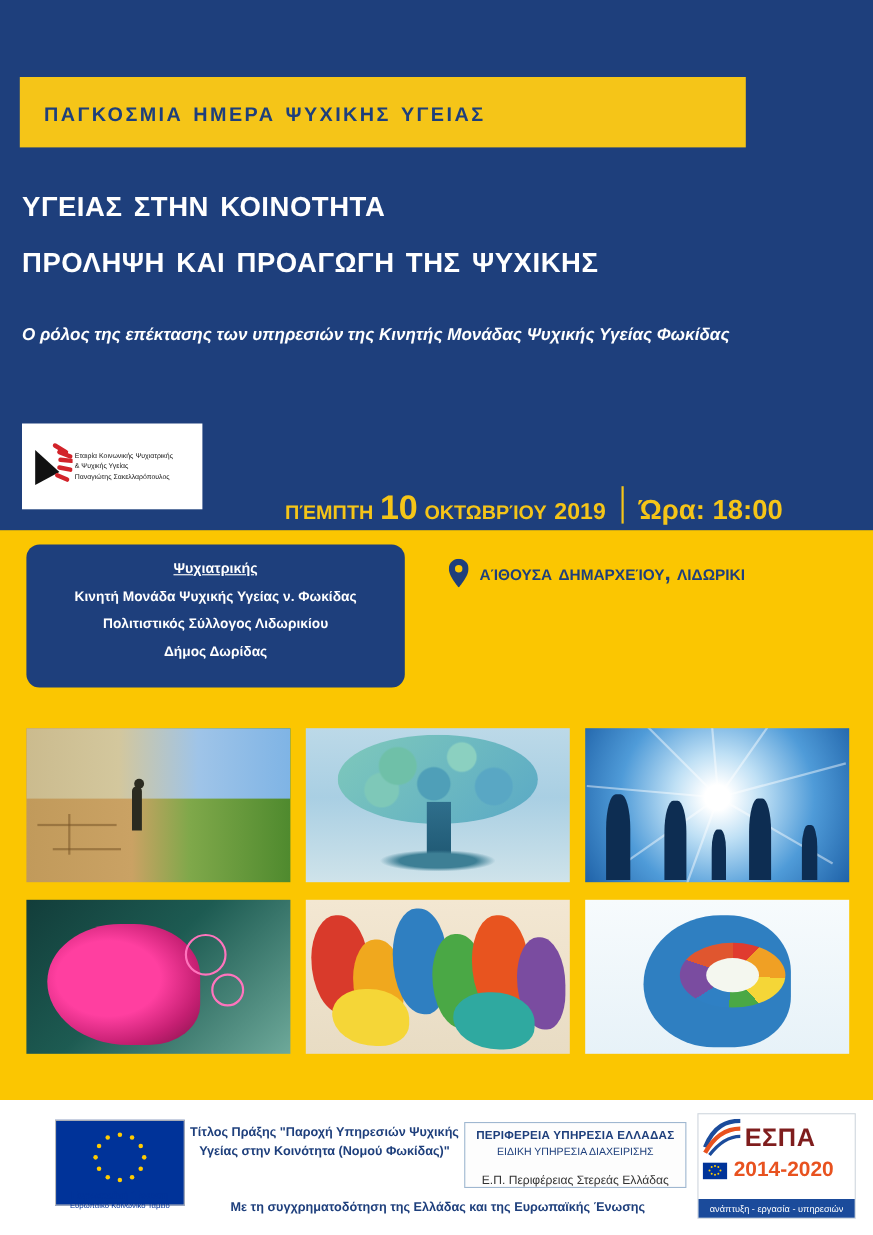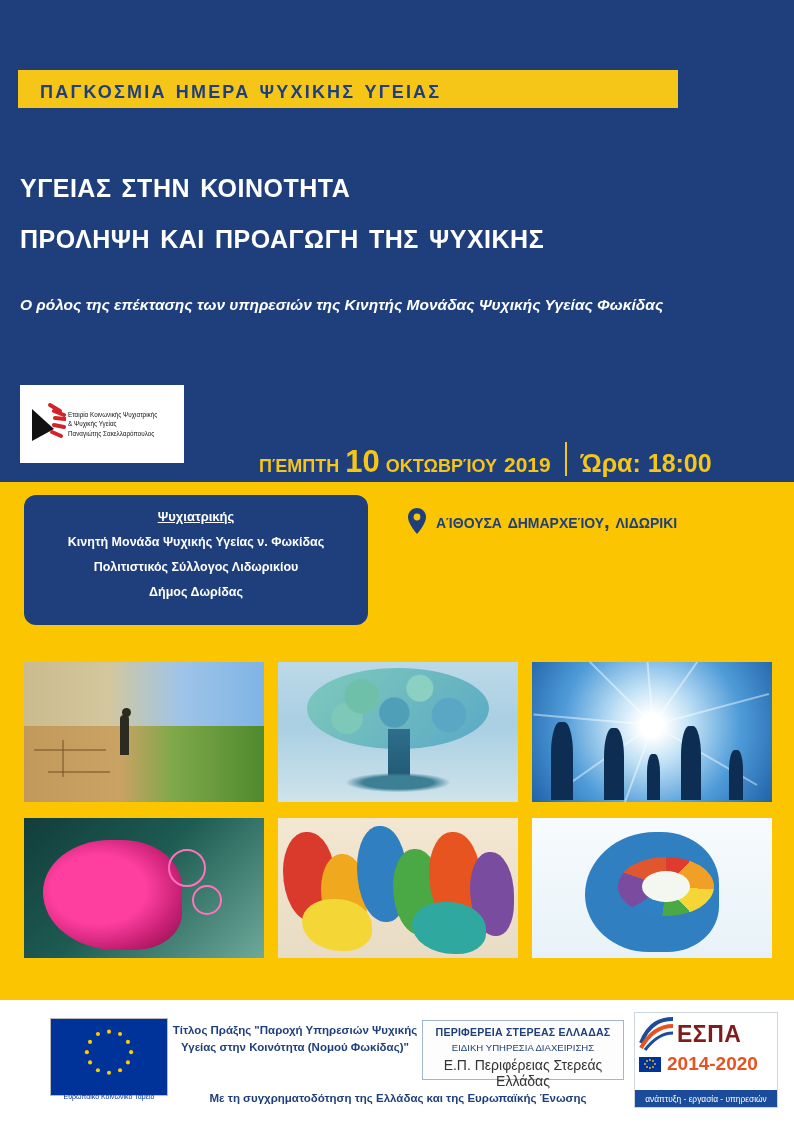--- a/index.html
+++ b/index.html
@@ -29,21 +29,21 @@
     height: 482px;
     background: #1e3f7c;
   }
 
   
   .banner {
     position: absolute;
     left: 18px;
     top: 70px;
     width: 660px;
-    height: 38px;
+    height: 64px;
     background: #f5c518;
     display: flex;
     align-items: center;
   }
   .banner-text {
     color: #1e3f7c;
     font-weight: bold;
     font-size: 25px;
     letter-spacing: 2.2px;
     margin-left: 22px;
@@ -331,21 +331,21 @@
     width: 202px;
     height: 60px;
     border: 1px solid #9fb7d0;
     background: #fdfdfd;
     text-align: center;
     padding-top: 5px;
     box-sizing: border-box;
   }
   .region-l1 { font-size: 10.6px; font-weight: bold; color: #1e3f7c; letter-spacing: .2px; }
   .region-l2 { font-size: 9.6px; color: #1e3f7c; margin-top: 4px; }
-  .region-l3 { font-size: 14px; color: #333; margin-top: 4px; }
+  .region-l3 { font-size: 11px; color: #333; margin-top: 14px; }
 
   .espa-box {
     position: absolute;
     left: 634px;
     top: 1012px;
     width: 144px;
     height: 96px;
     border: 1px solid #cfd6de;
     background: #ffffff;
     box-sizing: border-box;
@@ -500,21 +500,21 @@
   </div>
   <div class="eu-caption">
     <div class="l1">Ευρωπαϊκή Ένωση</div>
     <div class="l2">Ευρωπαϊκό Κοινωνικό Ταμείο</div>
   </div>
 
   <div class="funding-title">Τίτλος Πράξης "Παροχή Υπηρεσιών Ψυχικής Υγείας στην Κοινότητα (Νομού Φωκίδας)"</div>
   <div class="funding-note">Με τη συγχρηματοδότηση της Ελλάδας και της Ευρωπαϊκής Ένωσης</div>
 
   <div class="region-box">
-    <div class="region-l1">ΠΕΡΙΦΕΡΕΙΑ ΣΤΕΡΕΑΣ ΕΛΛΑΔΑΣ</div>
+    <div class="region-l1">ΠΕΡΙΦΕΡΕΙΑ ΥΠΗΡΕΣΙΑ ΕΛΛΑΔΑΣ</div>
     <div class="region-l2">ΕΙΔΙΚΗ ΥΠΗΡΕΣΙΑ ΔΙΑΧΕΙΡΙΣΗΣ</div>
     <div class="region-l3">Ε.Π. Περιφέρειας Στερεάς Ελλάδας</div>
   </div>
 
   <div class="espa-box">
     <div class="espa-top">
       <span class="espa-swoosh">
         <svg width="36" height="34" viewBox="0 0 36 34">
           <path d="M2 26 C10 6 22 2 34 2" stroke="#1b4b9b" stroke-width="4" fill="none"></path>
           <path d="M2 31 C12 13 24 9 34 9" stroke="#e8521f" stroke-width="4" fill="none"></path>

